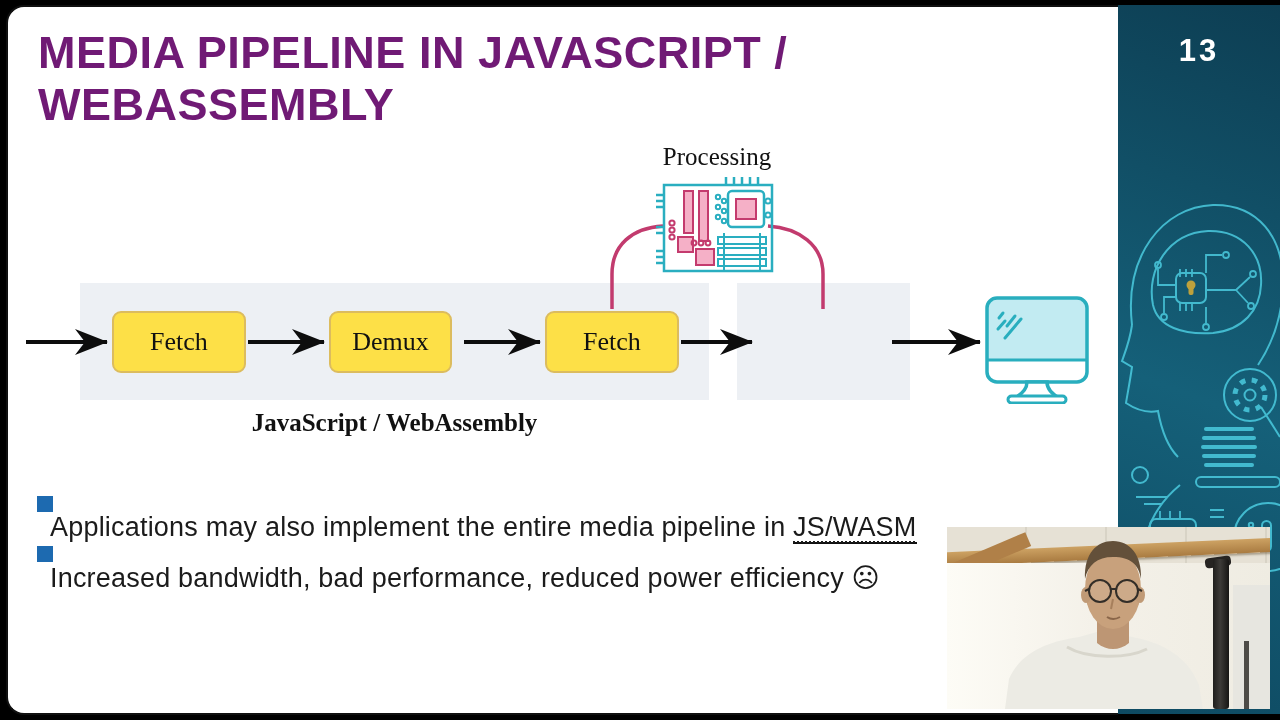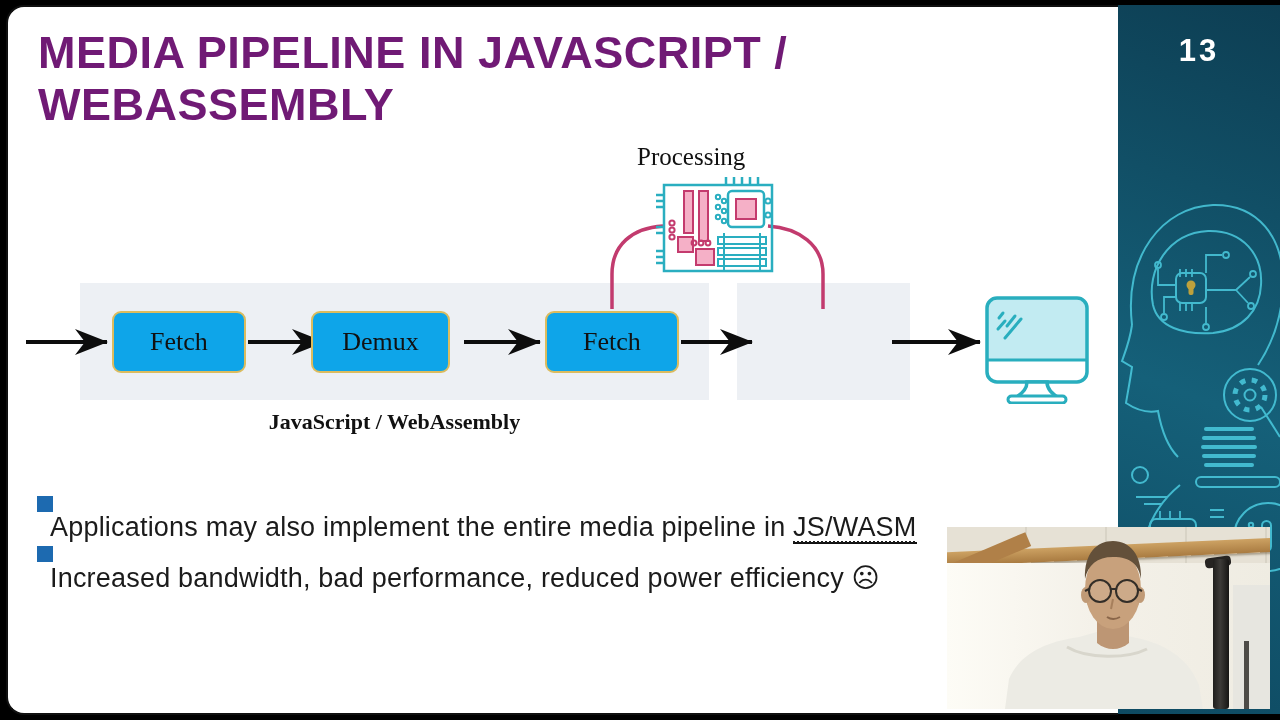--- a/index.html
+++ b/index.html
@@ -4,30 +4,30 @@
 <style>
   html,body{margin:0;padding:0;background:#000;width:1280px;height:720px;overflow:hidden;
     font-family:"Liberation Sans",sans-serif;}
   .stage-area{position:absolute;left:0;top:0;width:1280px;height:720px;}
 
   
   .slide{position:absolute;left:6px;top:5px;width:1110px;height:706px;background:#fff;
     border:2px solid #101010;border-radius:18px 0 0 18px;border-right:none;overflow:hidden;}
   .title{position:absolute;left:30px;top:20px;font-size:45px;line-height:1.15;font-weight:700;
     color:#701a75;letter-spacing:.5px;}
-  .proc-label{position:absolute;left:629px;top:136px;width:160px;
+  .proc-label{position:absolute;left:629px;top:136px;width:160px;text-align:center;
     font-family:"Liberation Serif",serif;font-size:25px;color:#111;}
   .band{position:absolute;top:276px;height:117px;background:#edf0f4;}
   .band1{left:72px;width:629px;}
   .band2{left:729px;width:173px;}
-  .stage{position:absolute;top:304px;height:62px;width:134px;background:#0ea5e9;
+  .stage{position:absolute;top:304px;height:62px;width:134px;background:#fde047;
     border:2px solid #dcbc5e;border-radius:9px;display:flex;align-items:center;justify-content:center;
     font-family:"Liberation Serif",serif;font-size:26px;color:#111;box-sizing:border-box;}
   .caption{position:absolute;top:402px;text-align:center;font-family:"Liberation Serif",serif;
-    font-size:22px;color:#111;}
+    font-size:25px;color:#111;}
   .caption1{left:72px;width:629px;font-weight:700;}
   .caption2{left:749px;width:133px;}
   .overlay-svg{position:absolute;left:0;top:0;width:1110px;height:706px;pointer-events:none;}
   .icon-abs{position:absolute;pointer-events:none;}
 
   
   .bullets{position:absolute;left:29px;top:482px;width:1000px;}
   .bullet{position:relative;height:50px;display:flex;align-items:flex-start;flex-direction:column;}
   .bullet-marker{width:16px;height:16px;background:#1d6ab0;margin-top:7px;flex:0 0 16px;}
   .bullet-text{margin-left:13px;font-size:27px;color:#1b1b1b;letter-spacing:.2px;white-space:nowrap;}
@@ -91,21 +91,21 @@
       </g>
       <g stroke="#c23b6e" stroke-width="3.5" fill="none">
         <path d="M 655,219 C 624,221 604,238 604,267 L 604,302"></path>
         <path d="M 760,219 C 791,221 815,238 815,267 L 815,302"></path>
       </g>
     </svg>
 
     <div class="stage" style="left:104px">
         <span>Fetch</span>
       </div>
-    <div class="stage" style="left:303px;width:139px">
+    <div class="stage" style="left:321px;width:123px">
         <span>Demux</span>
       </div>
     <div class="stage" style="left:537px">
         <span>Fetch</span>
       </div>
 
     <div class="caption caption1">JavaScript / WebAssembly</div>
 
     <svg class="icon-abs" style="left:646px;top:164px" width="130" height="108" viewBox="0 0 130 108">
       <g stroke="#2aaec0" stroke-width="2.5" fill="none">

